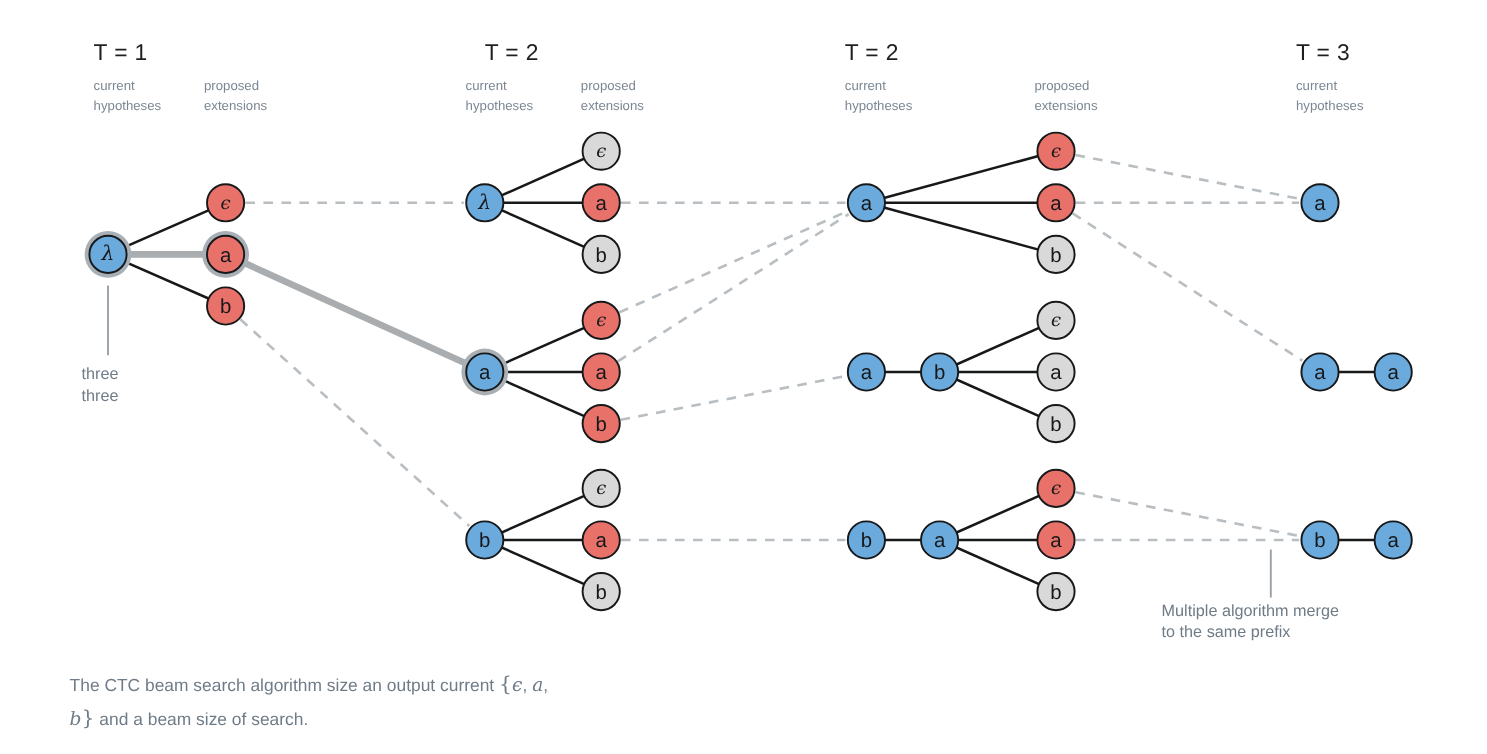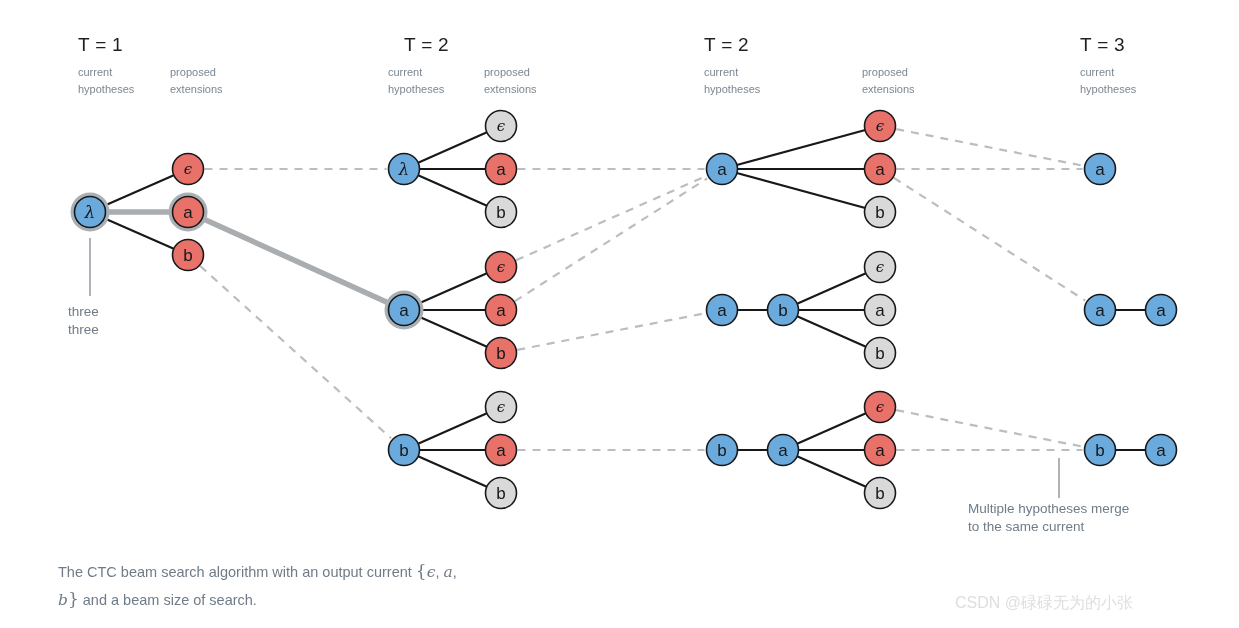--- a/index.html
+++ b/index.html
@@ -343,26 +343,25 @@
         </g>
       </g>
   </svg>
 
   <div id="annots">
       <div class="annot" style="left: 68px; top: 303px;">
         <span>three</span>
         <span>three</span>
       </div>
       <div class="annot" style="left: 968px; top: 500px;">
-        <span>Multiple hypotheses merge</span>
-        <span>to the same current</span>
+        <span>Multiple algorithm merge</span>
+        <span>to the same prefix</span>
       </div>
     </div>
 
   <div class="caption">
-    <span>The CTC beam search algorithm with an output</span>
+    <span>The CTC beam search algorithm size an output</span>
     <span>
       <span>current </span><span class="brace">{</span><span class="math">ϵ</span><span>, </span><span class="math">a</span><span>, </span><span class="math">b</span><span class="brace">}</span><span> and a beam size of search.</span>
     </span>
   </div>
 
-  <div class="watermark">CSDN @碌碌无为的小张</div>
 </div>
 
 </body></html>

